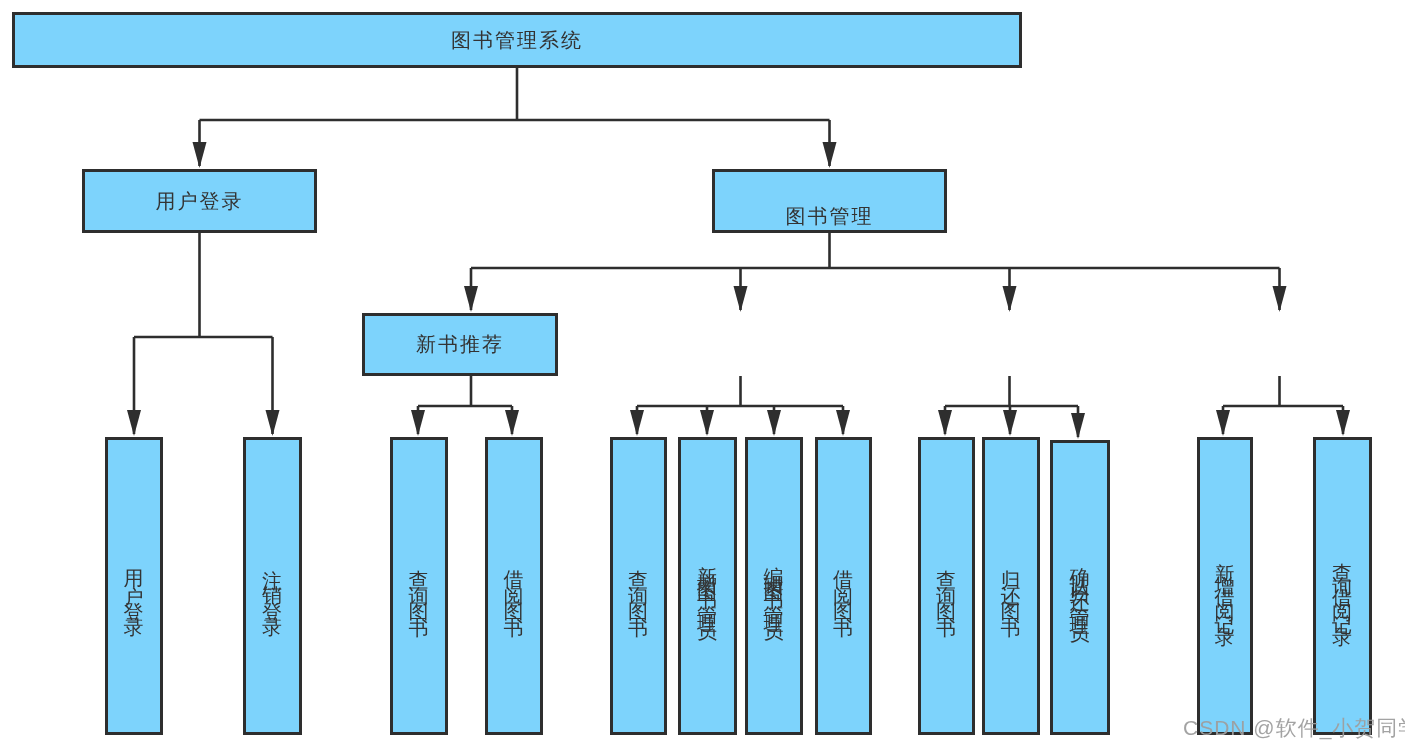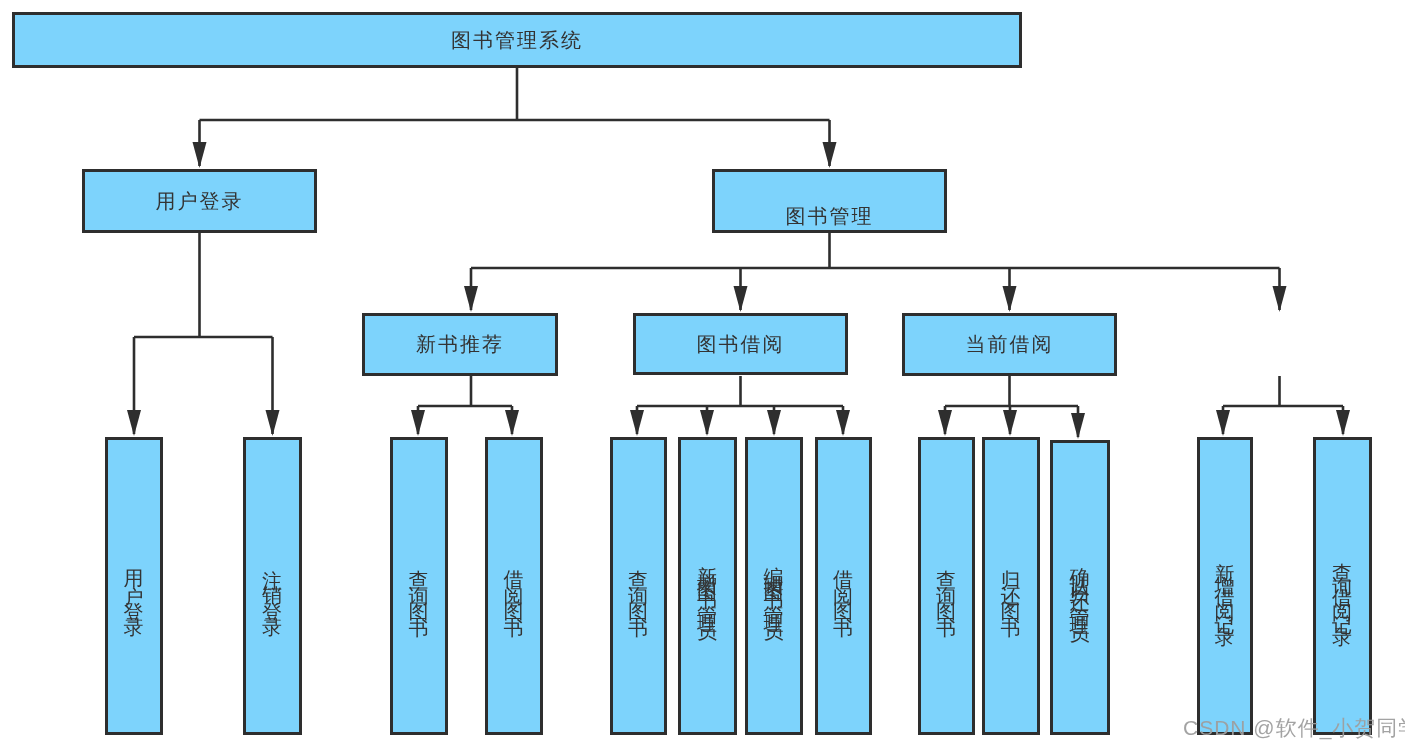--- a/index.html
+++ b/index.html
@@ -128,26 +128,20 @@
   <div class="node" style="left:82px; top:169px; width:235px; height:64px;">
     <span>用户登录</span>
   </div>
   <div class="node" style="left:712px; top:169px; width:235px; height:64px;align-items:flex-end;">
     <span>图书管理</span>
   </div>
 
   <div class="node" style="left:362px; top:313px; width:196px; height:63px;">
     <span>新书推荐</span>
   </div>
-  <div class="node" style="left:633px; top:313px; width:215px; height:62px;">
-    <span>图书借阅</span>
-  </div>
-  <div class="node" style="left:902px; top:313px; width:215px; height:63px;">
-    <span>当前借阅</span>
-  </div>
 
   <div class="node vnode v4" style="left:105px; top:437px; width:58px; height:298px;">
     <span class="vtext">用户登录</span>
   </div>
   <div class="node vnode v4" style="left:243px; top:437px; width:59px; height:298px;">
     <span class="vtext">注销登录</span>
   </div>
 
   <div class="node vnode v4" style="left:390px; top:437px; width:58px; height:298px;">
     <span class="vtext">查询图书</span>

